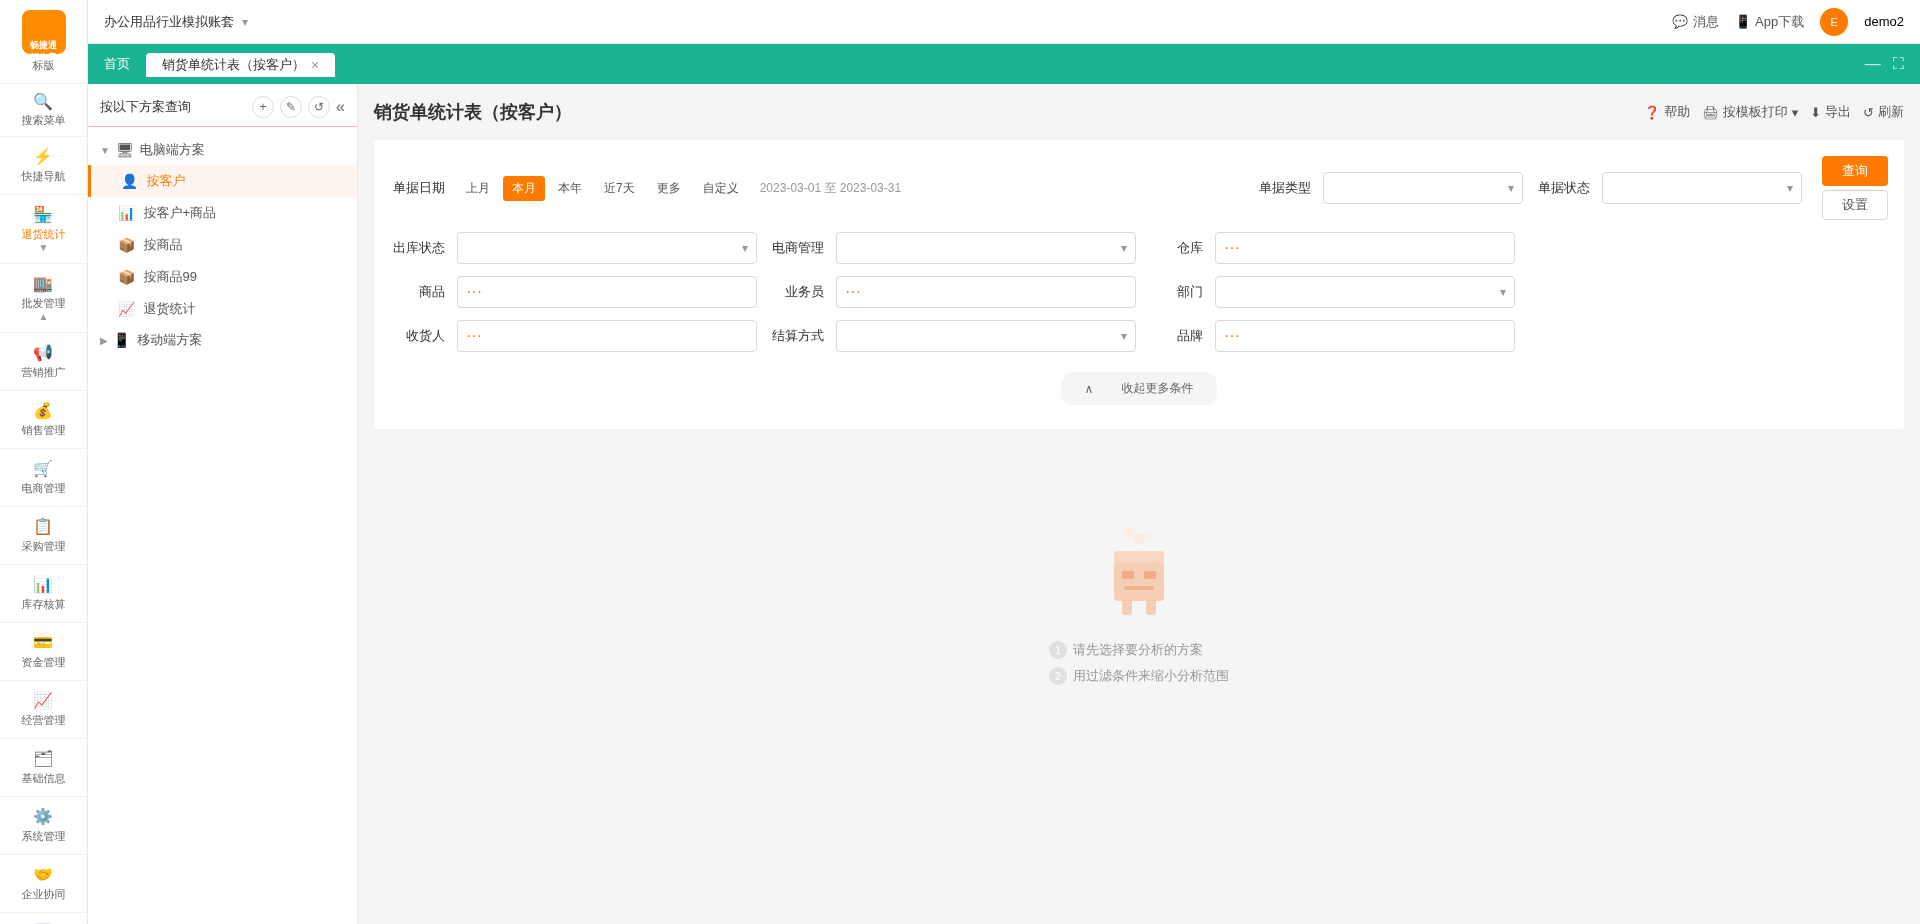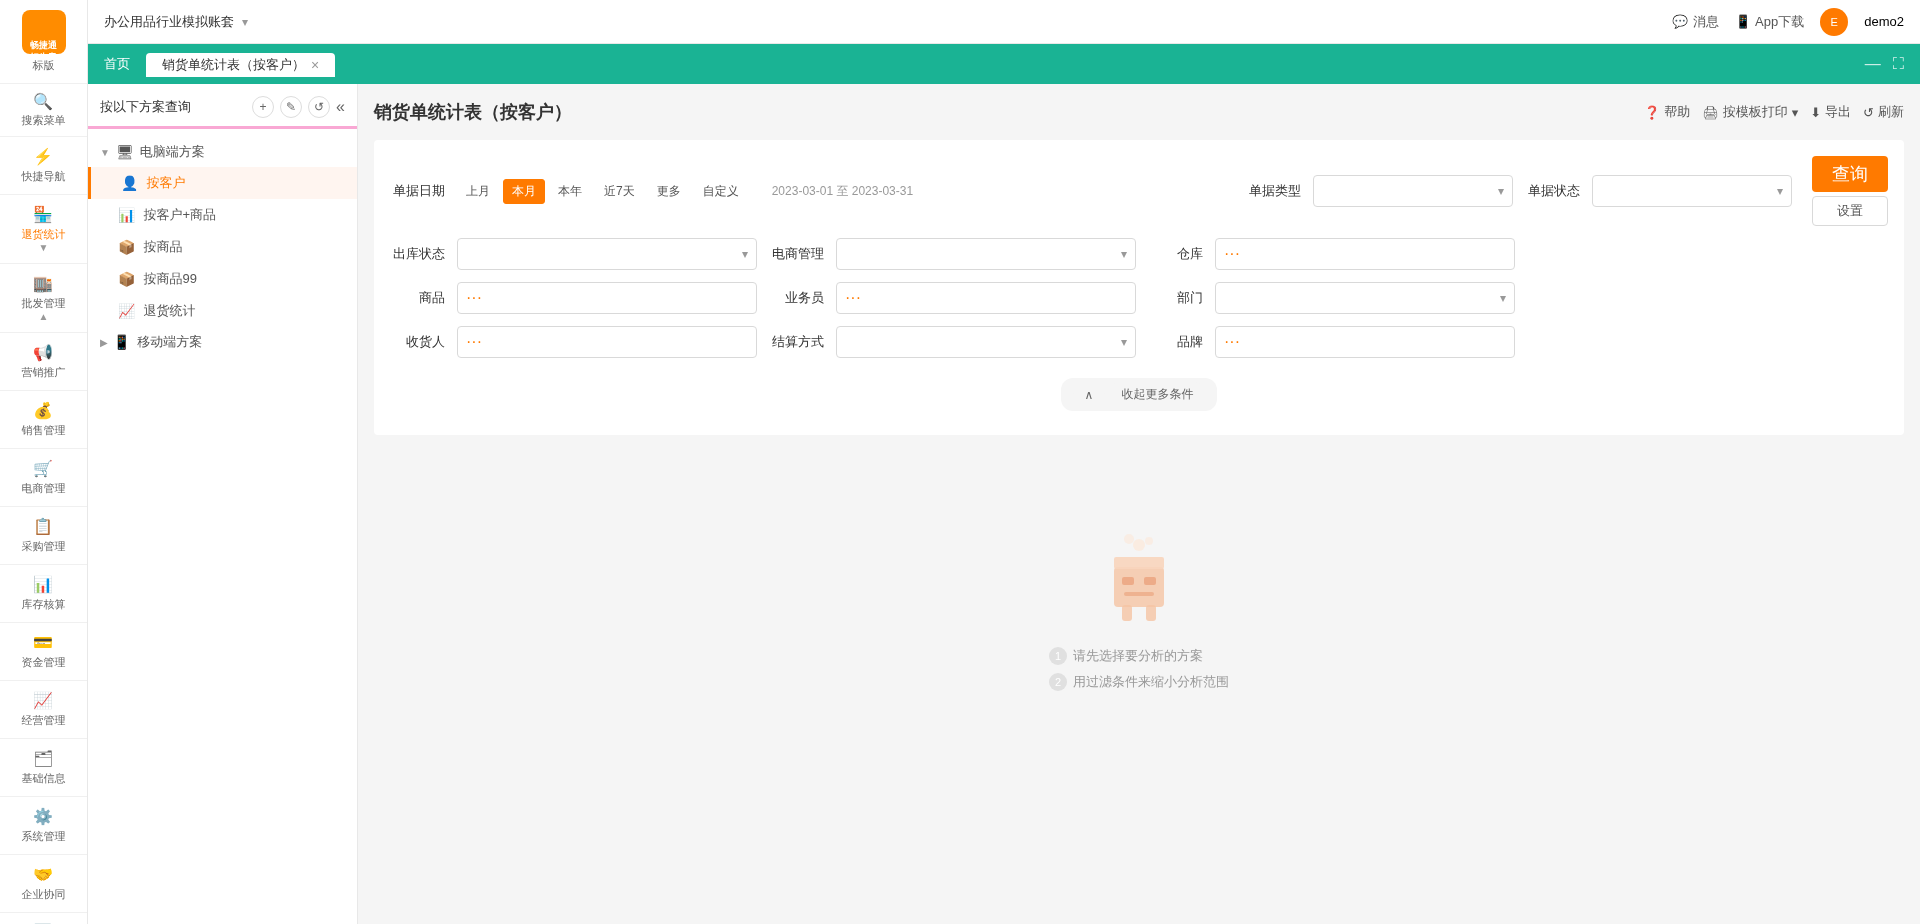--- a/index.html
+++ b/index.html
@@ -38,21 +38,21 @@
     .tab-close { margin-left: 6px; font-size: 14px; color: #999; cursor: pointer; }
     .tab-home { color: #fff; }
     .tab-expand { margin-left: auto; display: flex; align-items: center; padding: 0 16px; gap: 12px; }
     .tab-expand-btn { color: rgba(255,255,255,0.8); cursor: pointer; font-size: 16px; }
 
     
     .content { flex: 1; background: #f5f5f5; overflow-y: auto; display: flex; }
 
     
     .left-panel { width: 270px; background: #fff; border-right: 1px solid #e8e8e8; flex-shrink: 0; }
-    .left-panel-header { display: flex; align-items: center; justify-content: space-between; padding: 12px 12px 8px 12px; border-bottom: 3px solid #f9a8d4; gap: 28px; }
+    .left-panel-header { display: flex; align-items: center; justify-content: space-between; padding: 12px 12px 8px 12px; border-bottom: 1px solid #f9a8d4; gap: 28px; }
     .left-panel-title { font-size: 13px; color: #333; font-weight: 500; }
     .left-panel-actions { display: flex; align-items: center; gap: 6px; }
     .panel-action-btn { width: 22px; height: 22px; border: 1px solid #ddd; border-radius: 50%; display: flex; align-items: center; justify-content: center; cursor: pointer; color: #666; font-size: 12px; }
     .panel-collapse-btn { font-size: 16px; color: #666; cursor: pointer; }
     .tree-section { padding: 8px 0; }
     .tree-group { }
     .tree-group-header { display: flex; align-items: center; padding: 6px 12px; cursor: pointer; color: #555; font-size: 13px; }
     .tree-group-arrow { font-size: 10px; margin-right: 6px; color: #999; }
     .tree-group-icon { margin-right: 6px; font-size: 14px; }
     .tree-item { display: flex; align-items: center; padding: 7px 12px 7px 30px; cursor: pointer; color: #555; font-size: 13px; }
@@ -69,30 +69,30 @@
 
     
     .filter-card { background: #fff; border-radius: 4px; padding: 16px; margin-bottom: 12px; }
     .filter-row { display: flex; align-items: center; gap: 12px; margin-bottom: 12px; }
     .filter-row:last-child { margin-bottom: 0; }
     .filter-label { font-size: 13px; color: #333; white-space: nowrap; min-width: 55px; text-align: right; }
     .filter-date-group { display: flex; align-items: center; gap: 4px; flex: 1; }
     .date-btn { padding: 3px 8px; border-radius: 3px; font-size: 12px; cursor: pointer; border: 1px solid transparent; }
     .date-btn.active { background: #ff7a00; color: #fff; border-color: #ff7a00; }
     .date-btn:not(.active) { color: #555; }
-    .date-range { font-size: 12px; color: #999; margin-left: 20px; }
+    .date-range { font-size: 12px; color: #999; margin-left: 8px; }
     .filter-select { flex: 1; height: 32px; border: 1px solid #d9d9d9; border-radius: 4px; padding: 0 8px; display: flex; align-items: center; justify-content: space-between; cursor: pointer; font-size: 13px; color: #555; background: #fff; }
     .filter-select-arrow { color: #999; font-size: 12px; }
     .filter-input { flex: 1; height: 32px; border: 1px solid #d9d9d9; border-radius: 4px; padding: 0 8px; display: flex; align-items: center; justify-content: space-between; cursor: pointer; font-size: 13px; color: #ccc; background: #fff; }
     .filter-dots { color: #ff7a00; cursor: pointer; font-size: 16px; }
     .collapse-bar { display: flex; align-items: center; justify-content: center; padding: 8px; cursor: pointer; }
     .collapse-bar span { font-size: 12px; color: #666; display: flex; align-items: center; gap: 4px; background: #f5f5f5; padding: 4px 12px; border-radius: 12px; }
 
     
-    .btn-primary { background: #ff7a00; color: #fff; border: none; border-radius: 4px; padding: 6px 20px; font-size: 18px; cursor: pointer; }
+    .btn-primary { background: #ff7a00; color: #fff; border: none; border-radius: 4px; padding: 6px 20px; font-size: 13px; cursor: pointer; }
     .btn-settings { background: #fff; color: #555; border: 1px solid #d9d9d9; border-radius: 4px; padding: 5px 16px; font-size: 13px; cursor: pointer; }
 
     
     .empty-state { display: flex; flex-direction: column; align-items: center; justify-content: center; padding: 80px 0; }
     .empty-icon { width: 100px; height: 100px; margin-bottom: 20px; position: relative; }
     .empty-tips { display: flex; flex-direction: column; gap: 8px; }
     .empty-tip { font-size: 13px; color: #999; display: flex; align-items: center; gap: 6px; }
     .empty-tip-num { width: 18px; height: 18px; border-radius: 50%; background: #e0e0e0; color: #fff; font-size: 11px; display: flex; align-items: center; justify-content: center; flex-shrink: 0; }
   </style>
 </head>

